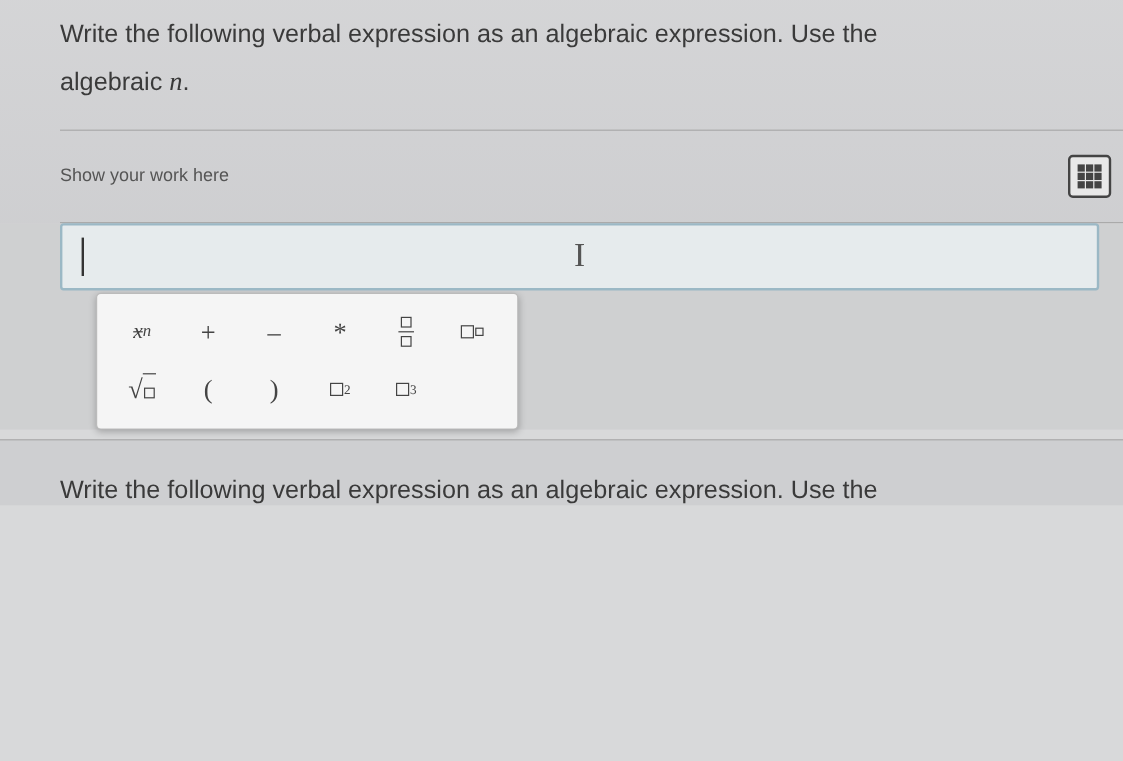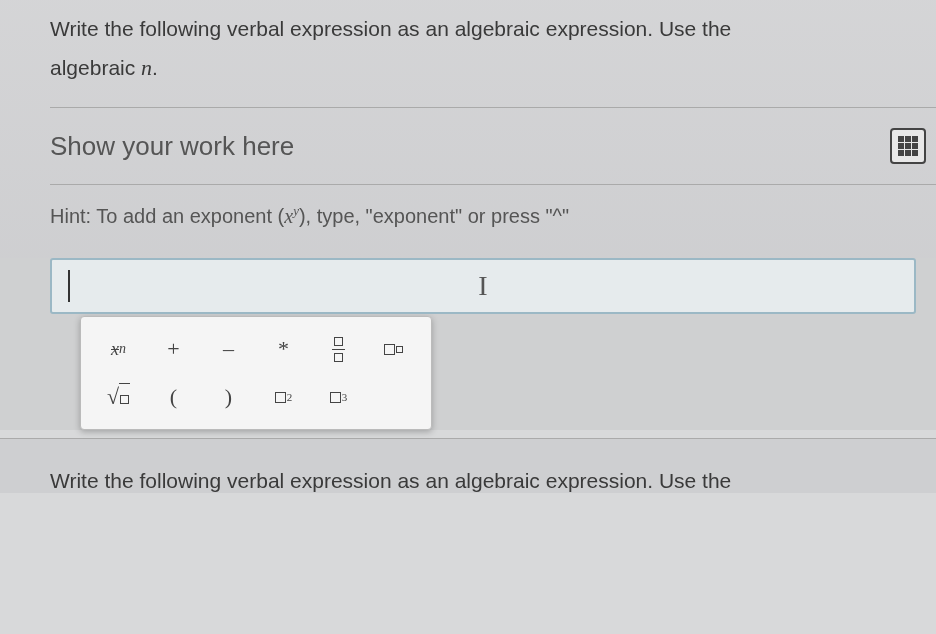--- a/index.html
+++ b/index.html
@@ -47,21 +47,21 @@
       margin: 0;
     }
     .work-row {
       display: flex;
       align-items: center;
       justify-content: space-between;
       padding: 20px 10px 20px 0;
       border-bottom: 1px solid #aaa;
     }
     .work-label {
-      font-size: 26px;
+      font-size: 15px;
       color: #555;
       text-align: center;
     }
     .calc-btn {
       width: 36px;
       height: 36px;
       border: 2px solid #444;
       border-radius: 4px;
       display: flex;
       align-items: center;
@@ -210,23 +210,20 @@
             <div></div>
             <div></div>
           <div></div>
             <div></div>
             <div></div>
         </div>
       </span>
     </div>
   </div>
 
-  <p class="hint-row">
-    <span>Hint: To add an exponent (</span><span class="hint-math"><span>x</span><sup>y</sup></span><span>), type, "exponent" or press "^"</span>
-  </p>
 </div>
 
 <div class="input-area">
   <div class="answer-box">
     <span class="cursor-blink"></span>
     <span class="text-cursor">I</span>
   </div>
 
   <div class="toolbar">
     <div class="tool-row">

